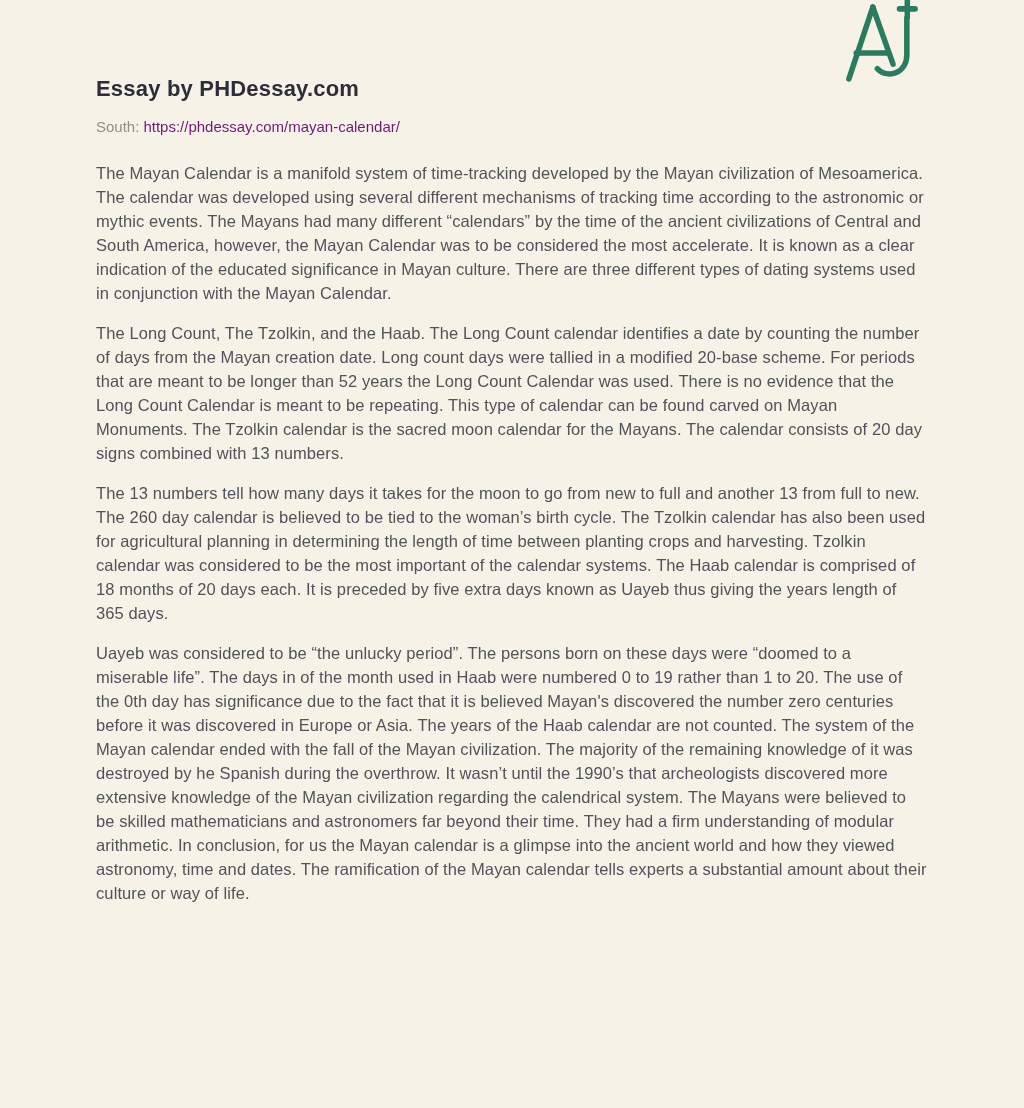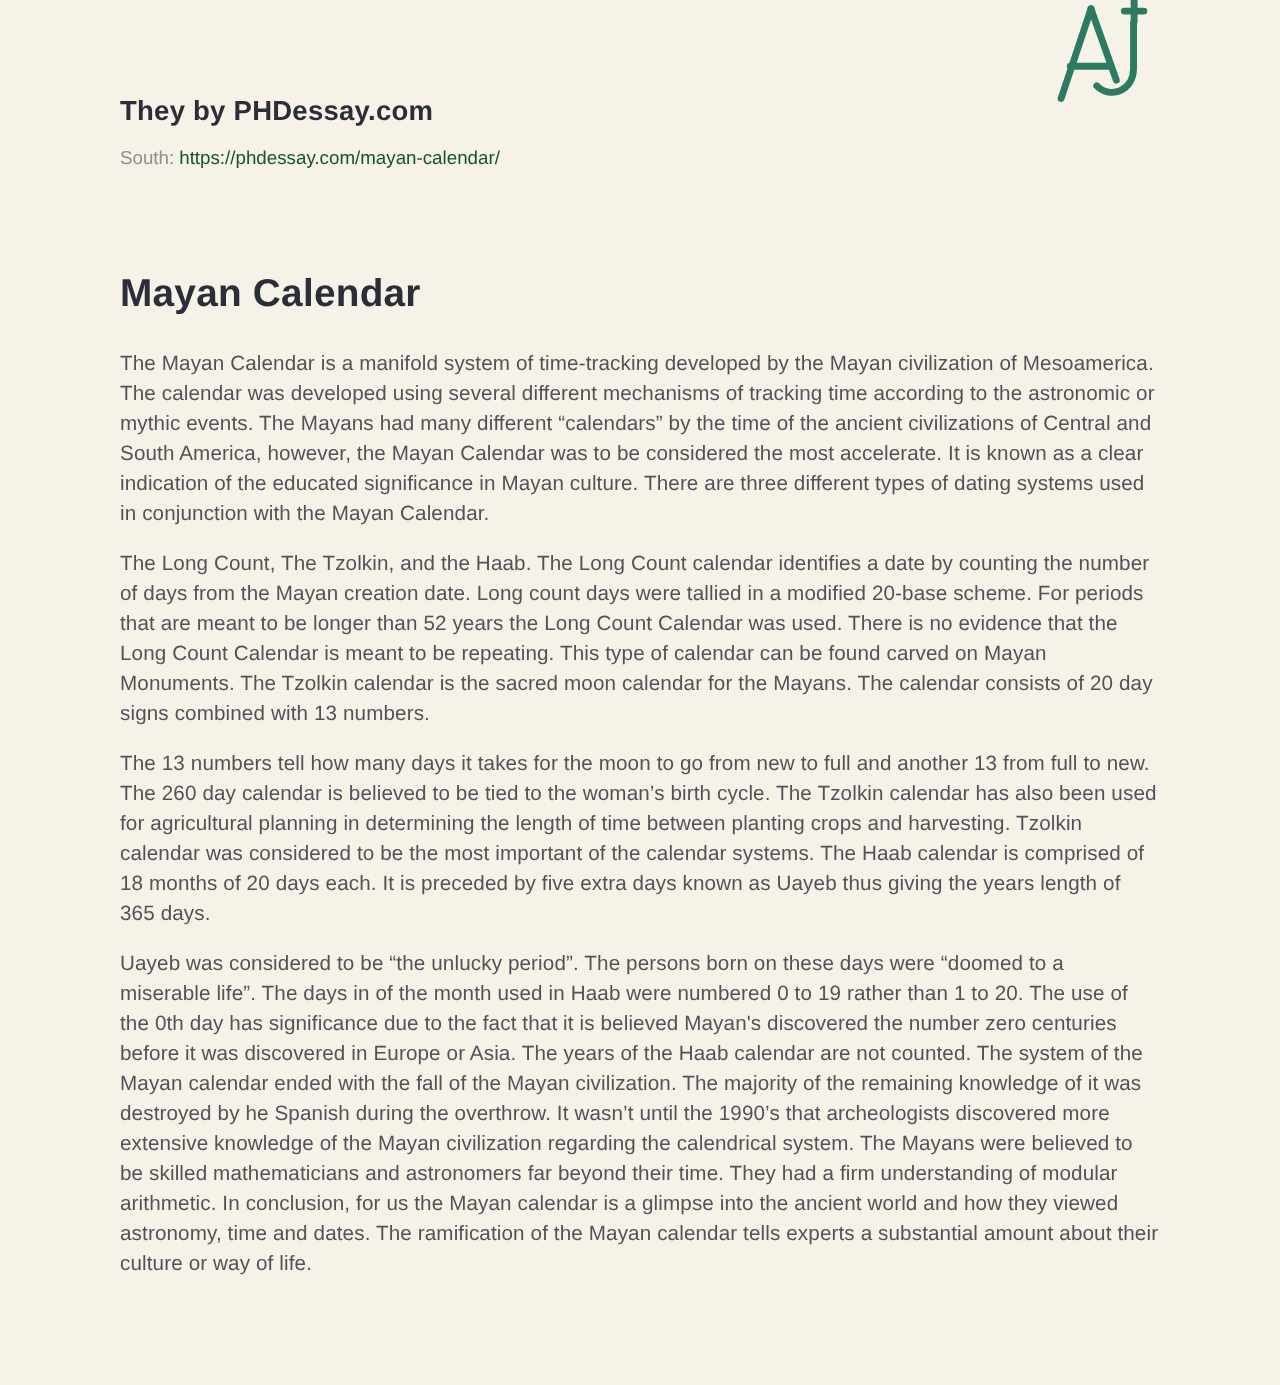--- a/index.html
+++ b/index.html
@@ -25,21 +25,21 @@
     font-weight: 700;
     color: #2b2e38;
     letter-spacing: 0.2px;
   }
   .source-line {
     margin-top: 16px;
     font-size: 15px;
     color: #8f9089;
   }
   .source-link {
-    color: #14532d;
+    color: #701a75;
     text-decoration: none;
     margin-left: 4px;
     cursor: pointer;
   }
   .logo {
     position: absolute;
     top: -4px;
     right: 0;
     width: 92px;
     height: 92px;
@@ -61,40 +61,39 @@
     color: #51535a;
     letter-spacing: 0.1px;
   }
 </style>
 </head>
 <body>
 
 <div class="content">
 
   <div>
-    <h2 class="site-header">They by PHDessay.com</h2>
+    <h2 class="site-header">Essay by PHDessay.com</h2>
     <div class="source-line">
       <span>South:</span><a class="source-link">https://phdessay.com/mayan-calendar/</a>
     </div>
   </div>
 
   <div class="logo">
     <svg viewBox="0 0 100 100" width="92" height="92" aria-hidden="true">
       <g fill="none" stroke="#2c7a5f" stroke-width="6" stroke-linecap="round">
         <path d="M14 90 L40 12"></path>
         <path d="M40 12 L62 74"></path>
         <path d="M22 62 L57 62"></path>
         <path d="M77 24 L77 64 C77 83 57 91 45 79"></path>
         <path d="M69 14 L86 14"></path>
         <path d="M77.5 5 L77.5 23"></path>
       </g>
     </svg>
   </div>
 
-  <h1 class="essay-title">Mayan Calendar</h1>
 
   <div class="essay-body">
     <p>The Mayan Calendar is a manifold system of time-tracking developed by the Mayan civilization of Mesoamerica. The calendar was developed using several different mechanisms of tracking time according to the astronomic or mythic events. The Mayans had many different “calendars” by the time of the ancient civilizations of Central and South America, however, the Mayan Calendar was to be considered the most accelerate. It is known as a clear indication of the educated significance in Mayan culture. There are three different types of dating systems used in conjunction with the Mayan Calendar.</p>
     <p>The Long Count, The Tzolkin, and the Haab. The Long Count calendar identifies a date by counting the number of days from the Mayan creation date. Long count days were tallied in a modified 20-base scheme. For periods that are meant to be longer than 52 years the Long Count Calendar was used. There is no evidence that the Long Count Calendar is meant to be repeating. This type of calendar can be found carved on Mayan Monuments. The Tzolkin calendar is the sacred moon calendar for the Mayans. The calendar consists of 20 day signs combined with 13 numbers.</p>
     <p>The 13 numbers tell how many days it takes for the moon to go from new to full and another 13 from full to new. The 260 day calendar is believed to be tied to the woman’s birth cycle. The Tzolkin calendar has also been used for agricultural planning in determining the length of time between planting crops and harvesting. Tzolkin calendar was considered to be the most important of the calendar systems. The Haab calendar is comprised of 18 months of 20 days each. It is preceded by five extra days known as Uayeb thus giving the years length of 365 days.</p>
     <p>Uayeb was considered to be “the unlucky period”. The persons born on these days were “doomed to a miserable life”. The days in of the month used in Haab were numbered 0 to 19 rather than 1 to 20. The use of the 0th day has significance due to the fact that it is believed Mayan's discovered the number zero centuries before it was discovered in Europe or Asia. The years of the Haab calendar are not counted. The system of the Mayan calendar ended with the fall of the Mayan civilization. The majority of the remaining knowledge of it was destroyed by he Spanish during the overthrow. It wasn’t until the 1990’s that archeologists discovered more extensive knowledge of the Mayan civilization regarding the calendrical system. The Mayans were believed to be skilled mathematicians and astronomers far beyond their time. They had a firm understanding of modular arithmetic. In conclusion, for us the Mayan calendar is a glimpse into the ancient world and how they viewed astronomy, time and dates. The ramification of the Mayan calendar tells experts a substantial amount about their culture or way of life.</p>
   </div>
 
 </div>
 

